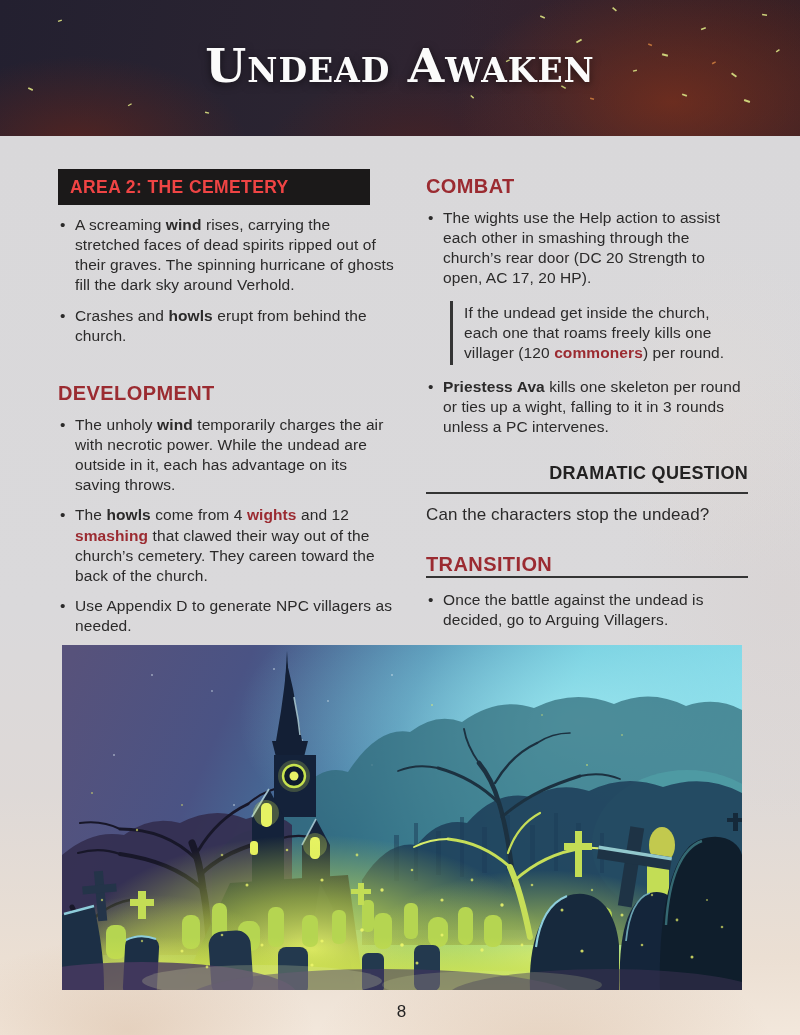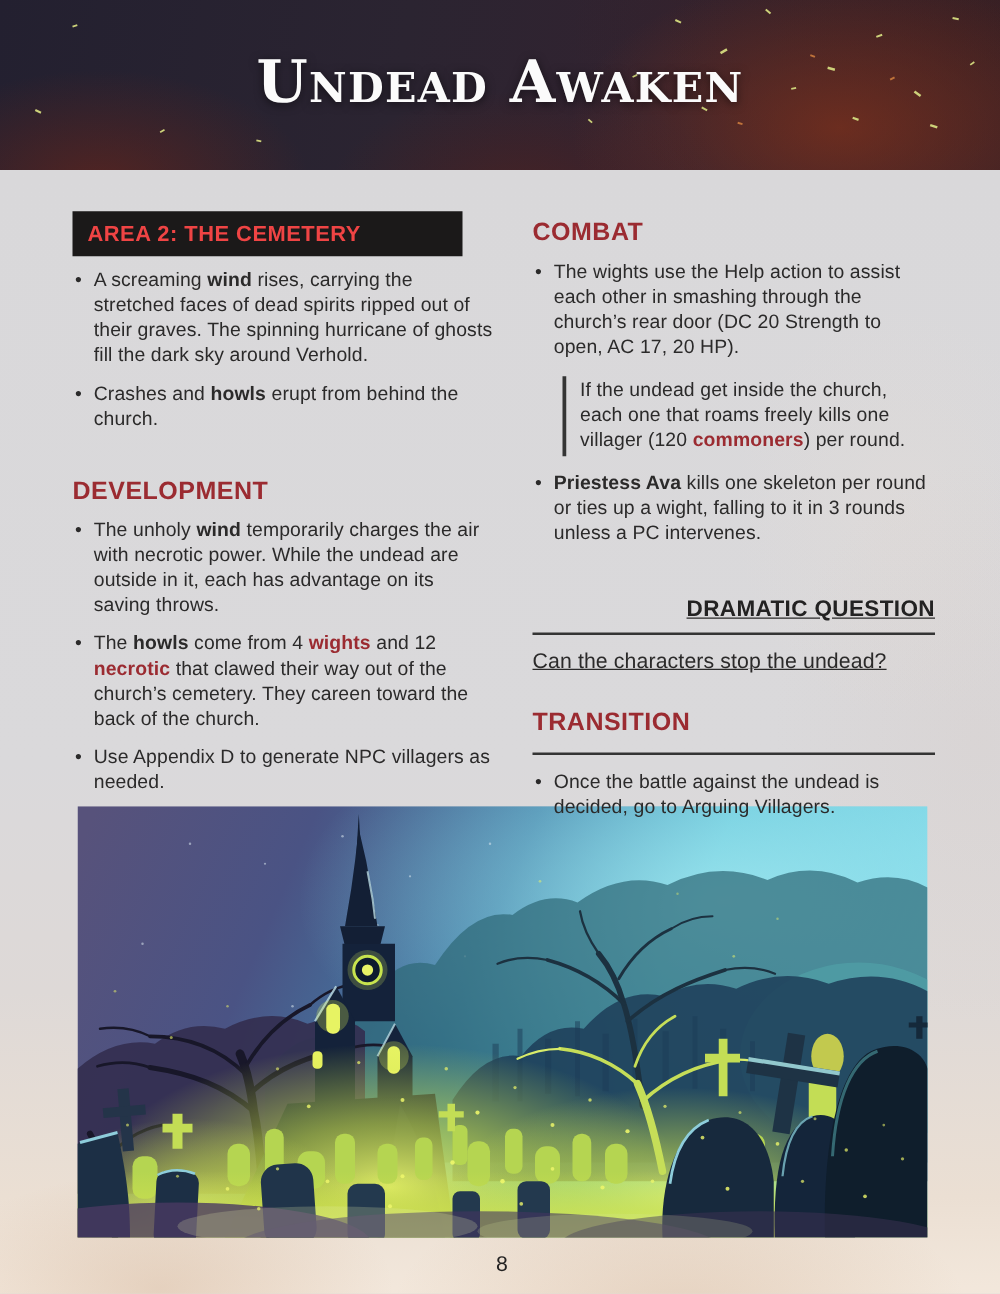--- a/index.html
+++ b/index.html
@@ -61,31 +61,31 @@
   .seg-b  { font-weight:700; }
   .seg-rb { font-weight:700; color:#9b2b31; }
   .seg-i  { }
 
   .quote {
     border-left:3px solid #343434;
     margin:12px 0 12px 24px; padding:2px 0 2px 11px;
     font-size:15.5px; line-height:1.3; letter-spacing:.1px;
   }
 
-  .dq-block { margin-top:40px;text-decoration:underline; }
+  .dq-block { margin-top:26px; }
   .dq-header {
     text-align:right; font-weight:700; font-size:18px; color:#232222;
     letter-spacing:.3px;
     border-bottom:2px solid #343434; padding-bottom:8px;
   }
   .dq-text { margin-top:10px; }
 
   .trans-block { margin-top:26px; }
   .trans-header {
-    border-bottom:2px solid #343434; padding-bottom:12px;
+    border-bottom:2px solid #343434; padding-bottom:0;
   }
   .trans-block .bullet { margin-top:12px; }
 
   
   .art-wrap { width:680px; height:345px; margin:6px auto 0; }
   .art-wrap svg { display:block; }
 
   .page-num { text-align:center; margin-top:12px; font-size:17px; color:#232222; }
 </style>
 </head>
@@ -128,21 +128,21 @@
     <section class="col-left">
       <div class="area-header">AREA 2: THE CEMETERY</div>
       <div style="margin-top:4px">
         <div class="bullet"><span>A screaming </span><span class="seg-b">wind</span><span> rises, carrying the stretched faces of dead spirits ripped out of their graves. The spinning hurricane of ghosts fill the dark sky around Verhold.</span></div>
         <div class="bullet"><span>Crashes and </span><span class="seg-b">howls</span><span> erupt from behind the church.</span></div>
       </div>
 
       <h2 class="red-header mt-section">DEVELOPMENT</h2>
       <div>
         <div class="bullet"><span>The unholy </span><span class="seg-b">wind</span><span> temporarily charges the air with necrotic power. While the undead are outside in it, each has advantage on its saving throws.</span></div>
-        <div class="bullet"><span>The </span><span class="seg-b">howls</span><span> come from 4 </span><span class="seg-rb">wights</span><span> and 12 </span><span class="seg-rb">necrotic</span><span> that clawed their way out of the church’s cemetery. They careen toward the back of the church.</span></div>
+        <div class="bullet"><span>The </span><span class="seg-b">howls</span><span> come from 4 </span><span class="seg-rb">wights</span><span> and 12 </span><span class="seg-rb">smashing</span><span> that clawed their way out of the church’s cemetery. They careen toward the back of the church.</span></div>
         <div class="bullet"><span>Use </span><span class="seg-i">Appendix D</span><span> to generate NPC villagers as needed.</span></div>
       </div>
     </section>
 
     <section class="col-right">
       <h2 class="red-header" style="margin-top:6px">COMBAT</h2>
       <div class="bullet"><span>The wights use the Help action to assist each other in smashing through the church’s rear door (DC 20 Strength to open, AC 17, 20 HP).</span></div>
       <div class="quote"><span>If the undead get inside the church, each one that roams freely kills one villager (120 </span><span class="seg-rb">commoners</span><span>) per round.</span></div>
       <div class="bullet"><span class="seg-b">Priestess Ava</span><span> kills one skeleton per round or ties up a wight, falling to it in 3 rounds unless a PC intervenes.</span></div>
 

